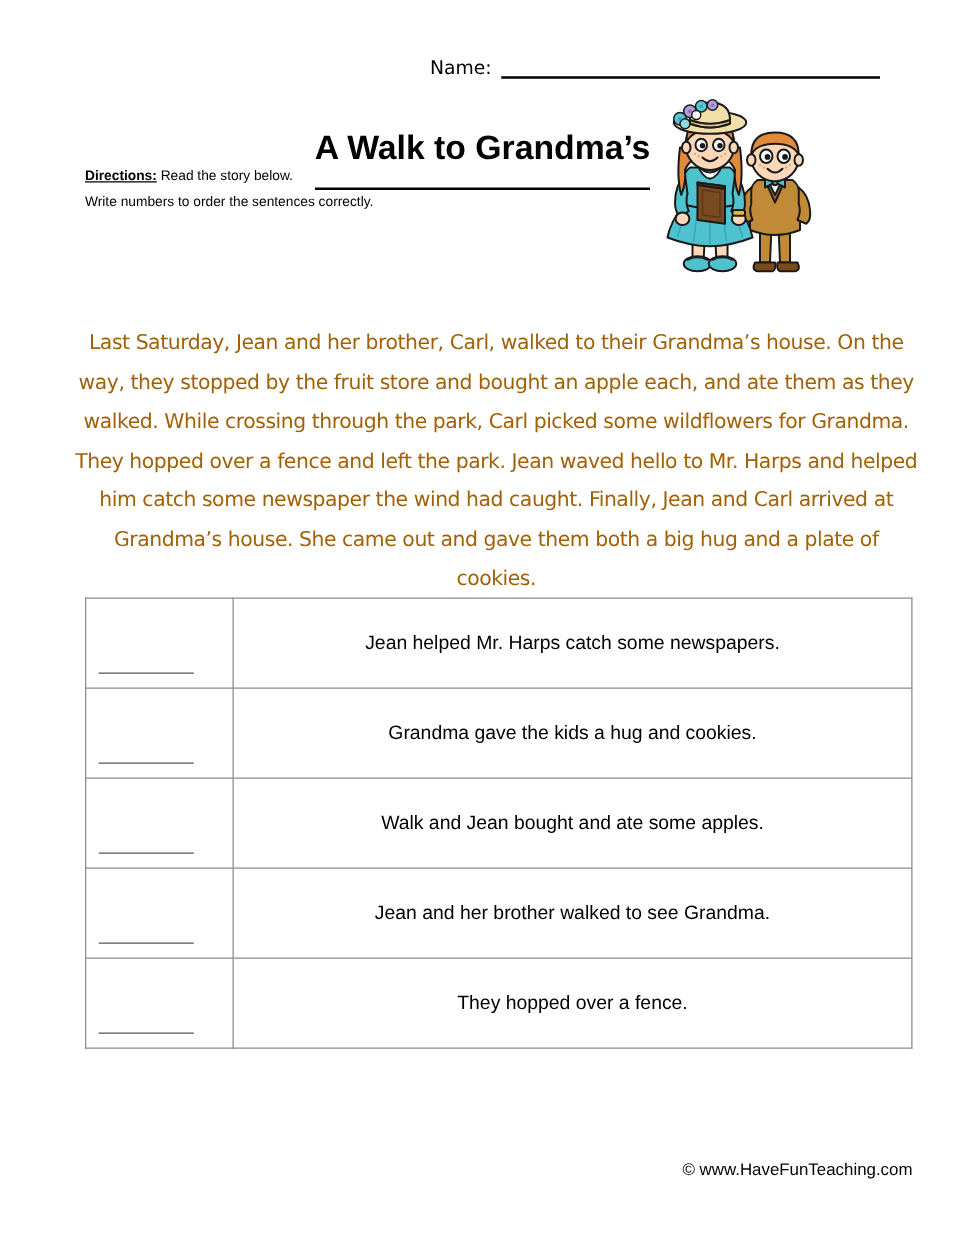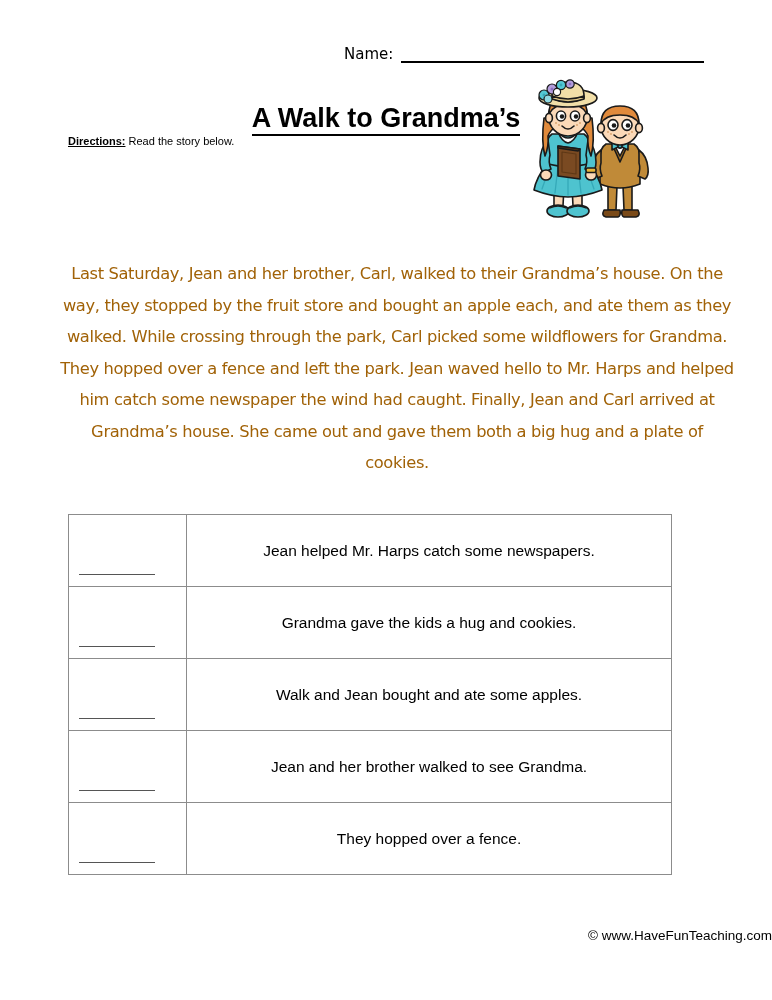--- a/index.html
+++ b/index.html
@@ -45,21 +45,21 @@
     top: 84px;
     width: 772px;
     text-align: center;
     font-size: 27px;
     font-weight: bold;
     letter-spacing: 0px;
     line-height: 32px;
   }
   .title span {
     border-bottom: 2px solid #000;
-    padding-bottom: 1px;
+    padding-bottom: 17px;
   }
 
   
   .directions {
     position: absolute;
     left: 68px;
     top: 131px;
     font-size: 11px;
     line-height: 21px;
   }
@@ -92,24 +92,23 @@
     line-height: 31.5px;
     letter-spacing: -0.35px;
     color: #a16207;
   }
 
   
   .sentence-table {
     position: absolute;
     left: 68px;
     top: 478px;
-    width: 604px;
+    width: 662px;
     border-collapse: collapse;
     table-layout: fixed;
-    margin-top: 36px;
   }
   .sentence-table td {
     border: 1px solid #8c8c8c;
     height: 71px;
     padding: 0;
     vertical-align: middle;
   }
   .col-answer {
     width: 117px;
     position: relative;
@@ -128,40 +127,42 @@
     line-height: 20px;
     padding: 0 12px;
   }
 
   
   .footer {
     position: absolute;
     left: 0;
     top: 928px;
     width: 772px;
+    padding-right: 42px;
     box-sizing: border-box;
     text-align: right;
     font-size: 13.5px;
   }
 </style>
 </head>
 <body>
 
 <div class="name-row">
   <span class="name-label">Name:</span>
   <span class="name-rule"></span>
 </div>
 
 <h1 class="title">
   <span>A Walk to Grandma’s</span>
 </h1>
 
 <div class="directions">
   <span class="directions-label">Directions:</span>
   <span>Read the story below.</span>
+  <span class="directions-line2">Write numbers to order the sentences correctly.</span>
 </div>
 
 <div class="clipart">
   <svg viewBox="0 0 136 148" width="136" height="148">
     <g stroke="#1a1a1a" stroke-width="1.6" stroke-linejoin="round" stroke-linecap="round">
 
       <path d="M84 108 L84 136 L92 136 L93 112 L99 112 L100 136 L108 136 L108 108 Z" fill="#c08a38"></path>
 
       <path d="M80 136 q-3 6 2 7 h12 q3 -1 2 -7 Z" fill="#7a4a18"></path>
       <path d="M98 136 q-1 6 2 7 h12 q5 -1 2 -7 Z" fill="#7a4a18"></path>

